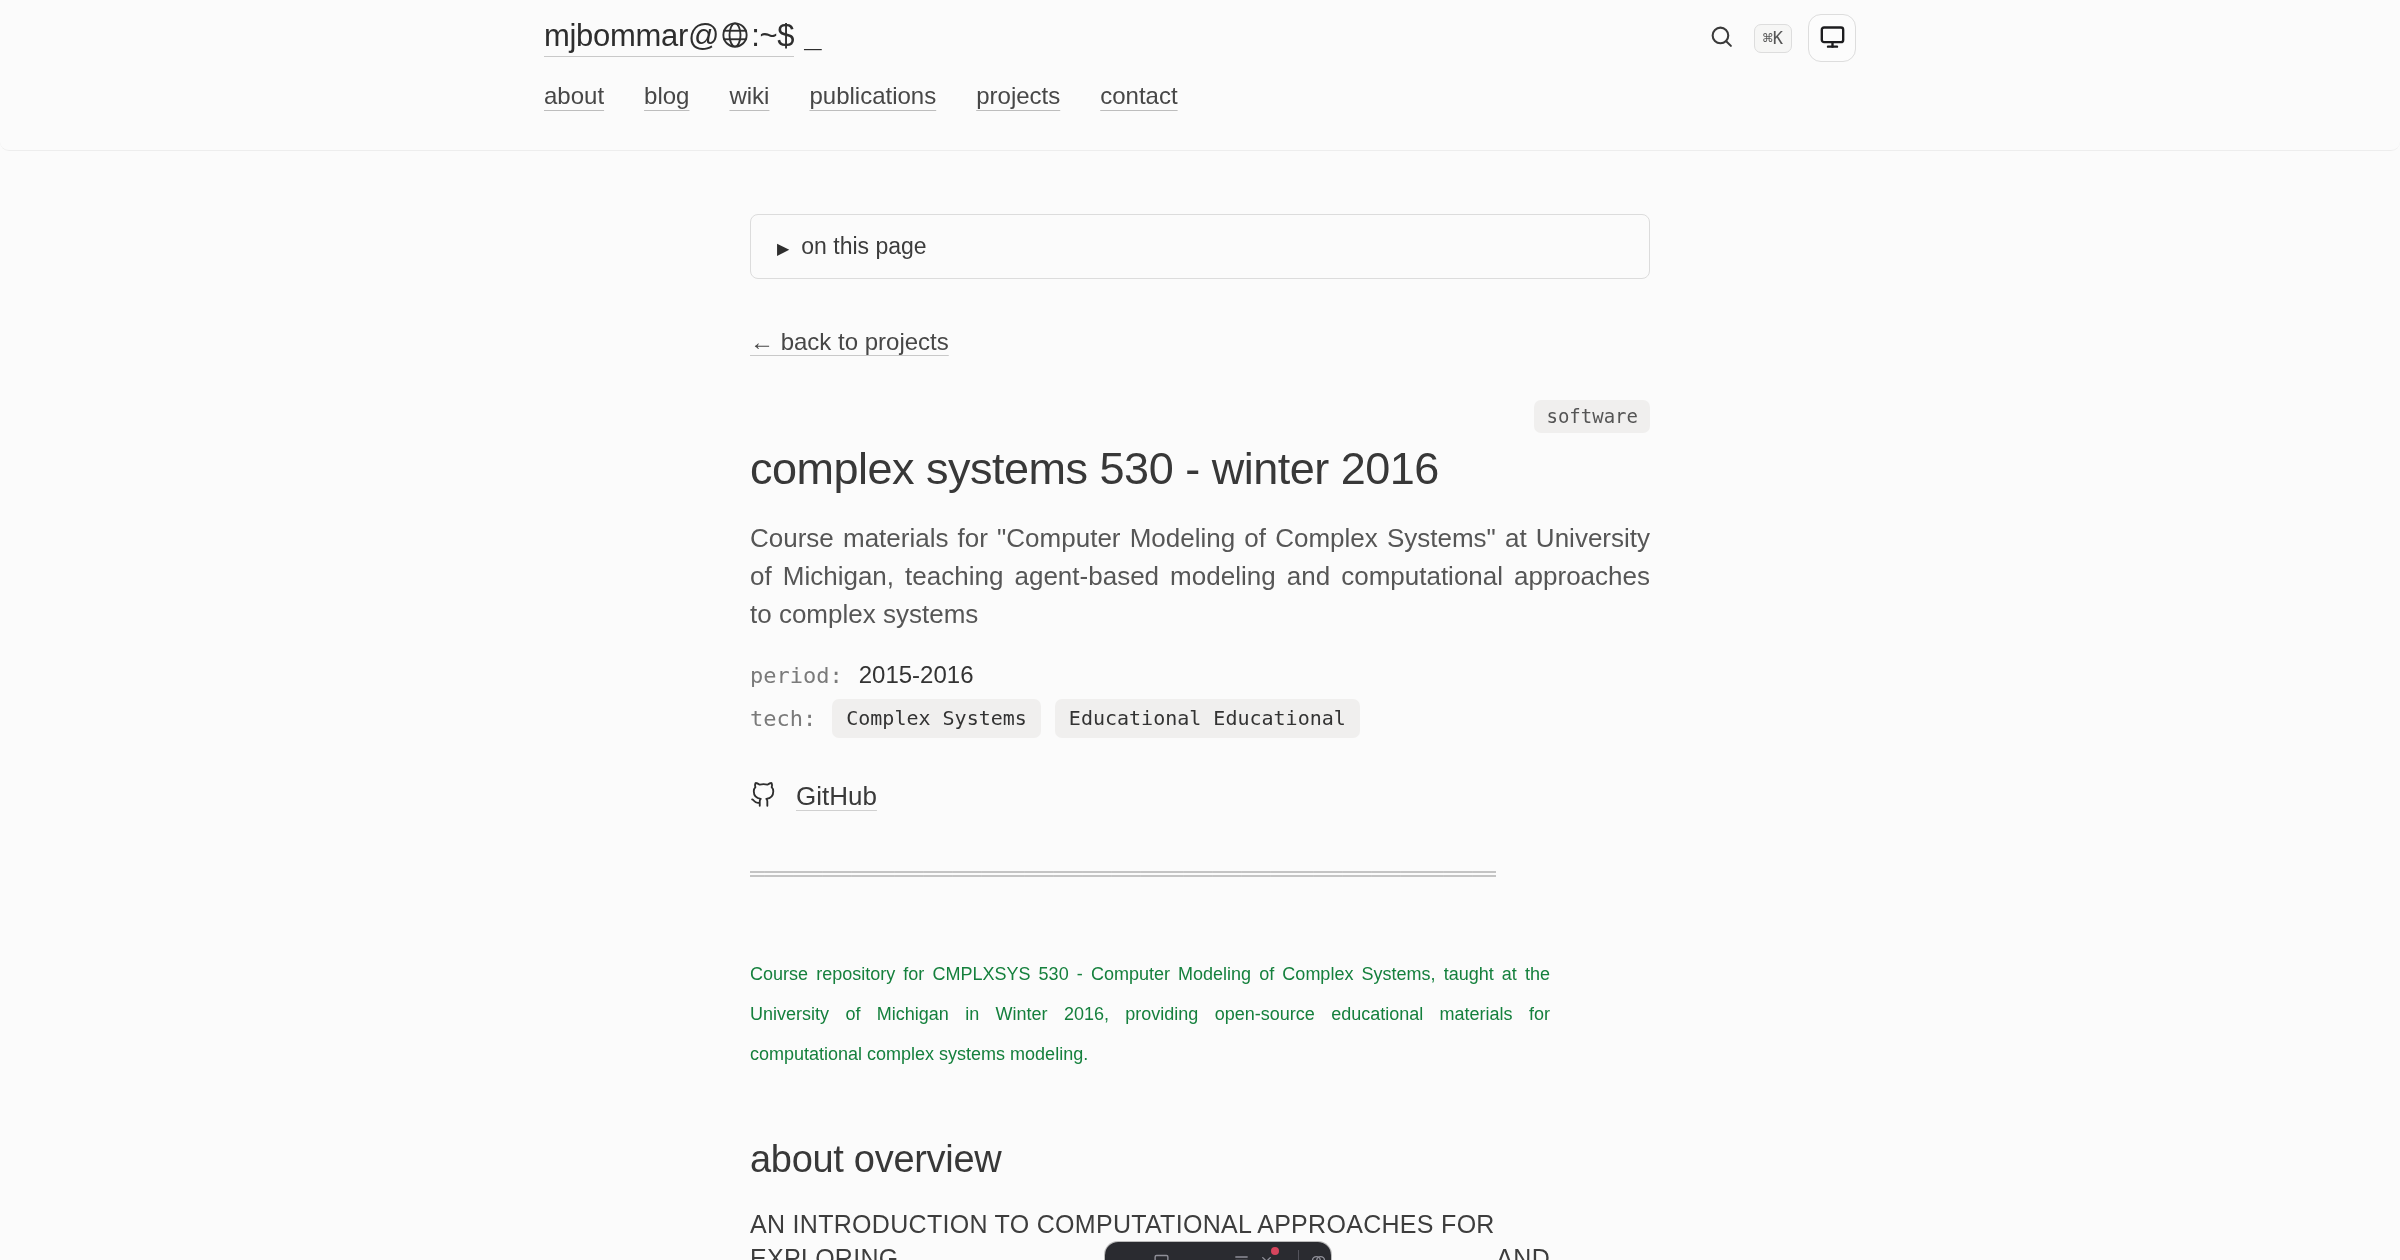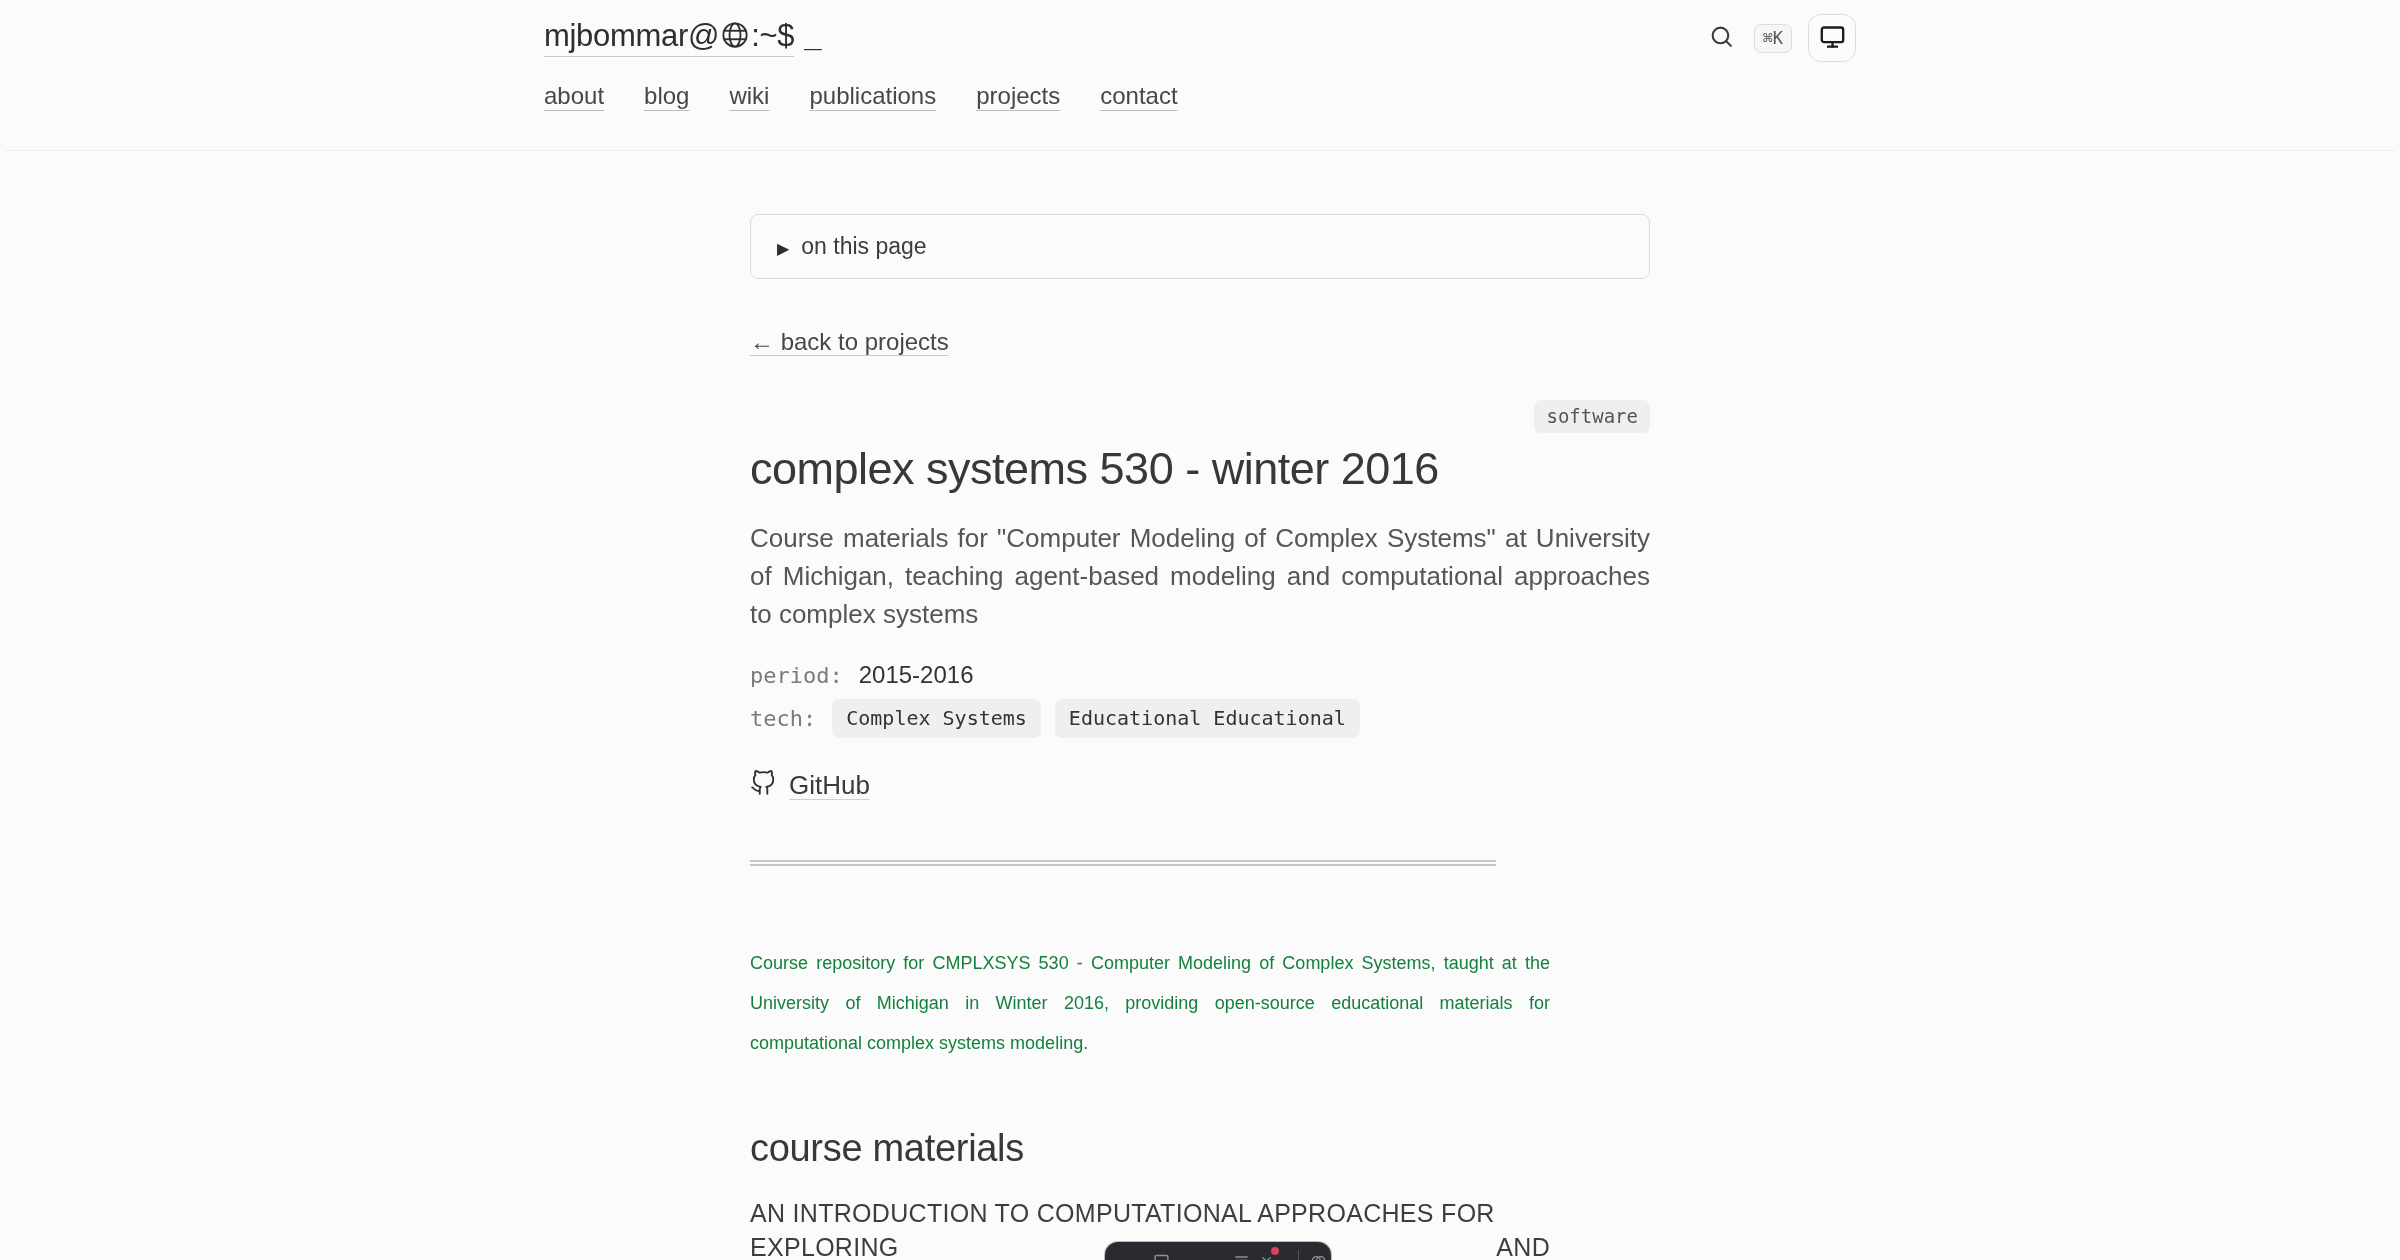--- a/index.html
+++ b/index.html
@@ -70,21 +70,21 @@
   .meta-row { display:flex; align-items:center; margin-top:10px; }
   .meta-row:first-child { margin-top:0; }
   .meta-label { font-size:22px; color:#7a7a7a; margin-right:16px; }
   .meta-value { font-size:24px; color:#333; }
   .tag-list { display:flex; gap:14px; }
   .tag {
     font-size:20px; color:#333; background:#f0efee;
     border-radius:7px; padding:7px 14px 8px;
   }
 
-  .github-row { margin-top:32px; display:flex; align-items:flex-start; gap:13px; }
+  .github-row { margin-top:43px; display:flex; align-items:center; gap:20px; }
   .github-link {
     font-size:26px; color:#3a3a3a; text-decoration:underline;
     text-decoration-color:#d0d0d0; text-decoration-thickness:1px; text-underline-offset:5px;
   }
 
   .divider {
     margin-top:50px; width:746px; height:26px; overflow:hidden;
     font-family:"DejaVu Sans Mono", monospace; font-size:24px; line-height:24px;
     color:#c4c4c4; white-space:nowrap; user-select:none;
   }
@@ -189,21 +189,21 @@
             <path d="M9 19c-5 1.5-5-2.5-7-3m14 6v-3.87a3.37 3.37 0 0 0-.94-2.61c3.14-.35 6.44-1.54 6.44-7A5.44 5.44 0 0 0 20 4.77 5.07 5.07 0 0 0 19.91 1S18.73.65 16 2.48a13.38 13.38 0 0 0-7 0C6.27.65 5.09 1 5.09 1A5.07 5.07 0 0 0 5 4.77 5.44 5.44 0 0 0 3.5 8.55c0 5.42 3.3 6.61 6.44 7A3.37 3.37 0 0 0 9 18.13V22"></path>
           </svg></span>
       <a class="github-link" href="#">GitHub</a>
     </div>
 
     <div class="divider">════════════════════════════════════════════════════</div>
 
     <div class="prose">
       <p class="body-paragraph">Course repository for CMPLXSYS 530 - Computer Modeling of Complex Systems, taught at the University of Michigan in Winter 2016, providing open-source educational materials for computational complex systems modeling.</p>
 
-      <h2 class="section-heading">course materials</h2>
+      <h2 class="section-heading">about overview</h2>
 
       <p class="overview-paragraph">
         <span class="lead">AN INTRODUCTION TO COMPUTATIONAL APPROACHES FOR EXPLORING AND</span>
 
       </p>
     </div>
   </article>
 </main>
 
 <div class="toolbar-pill">

